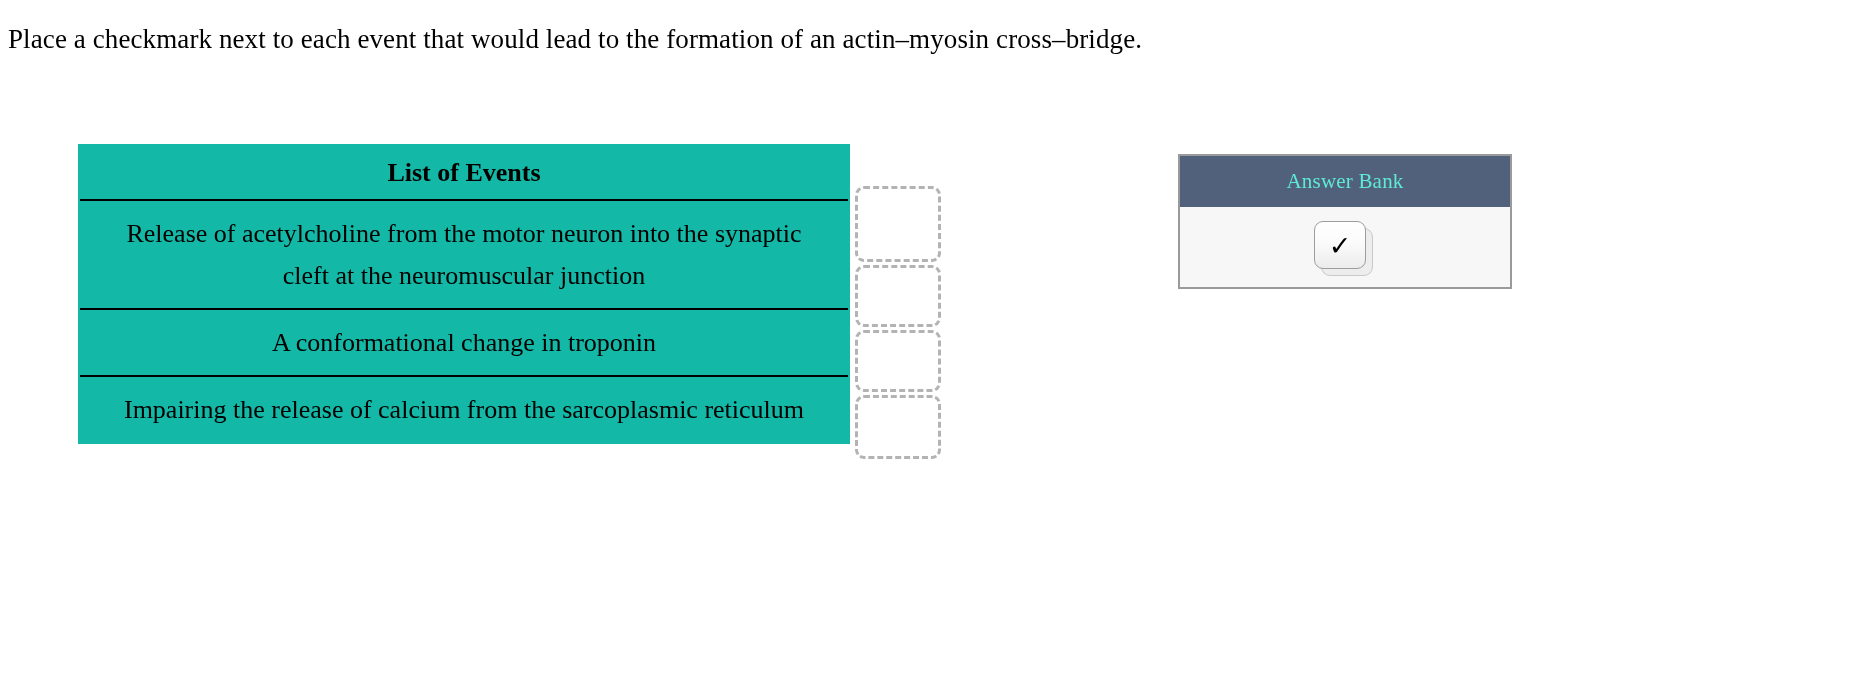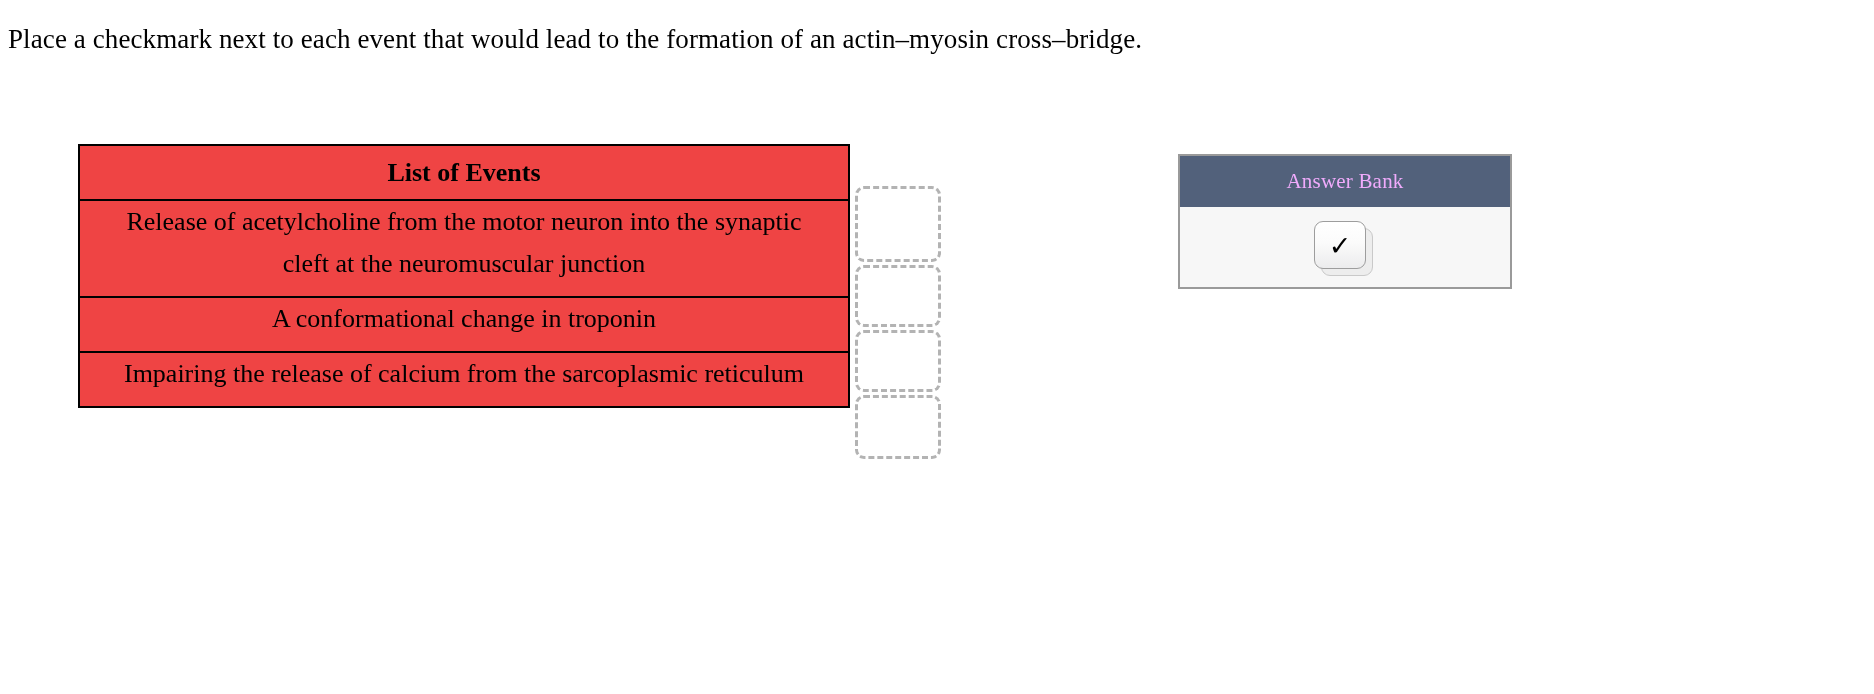--- a/index.html
+++ b/index.html
@@ -28,42 +28,42 @@
     letter-spacing: 0.1px;
     white-space: nowrap;
   }
 
   
   #events-table {
     position: absolute;
     left: 78px;
     top: 144px;
     width: 772px;
-    border: 2px solid #000000;
+    border: 2px solid #14b8a6;
     border-collapse: collapse;
-    background: #ef4444;
+    background: #14b8a6;
     box-sizing: border-box;
   }
   #events-table table {
     width: 100%;
     border-collapse: collapse;
     table-layout: fixed;
   }
   #events-table th {
     font-size: 26px;
     font-weight: bold;
     text-align: center;
     padding: 12px 10px 11px 10px;
     border-bottom: 2px solid #000000;
     line-height: 30px;
   }
   #events-table td {
     font-size: 26px;
     text-align: center;
-    padding: 0 26px 11px 26px;
+    padding: 12px 26px 11px 26px;
     border-bottom: 2px solid #000000;
     line-height: 42px;
     vertical-align: middle;
   }
   #events-table tr:last-child td {
     border-bottom: none;
   }
 
   
   .dropzone-stack {
@@ -90,21 +90,21 @@
     position: absolute;
     left: 1178px;
     top: 154px;
     width: 334px;
     border: 2px solid #9a9a9a;
     background: #f7f7f7;
     box-sizing: border-box;
   }
   #answer-bank-header {
     background: #52617b;
-    color: #f0abfc;
+    color: #5eead4;
     text-align: center;
     font-size: 21px;
     line-height: 22px;
     padding: 14px 0 15px 0;
     letter-spacing: 0.2px;
   }
   #answer-bank-body {
     height: 80px;
     position: relative;
     background: #f7f7f7;

